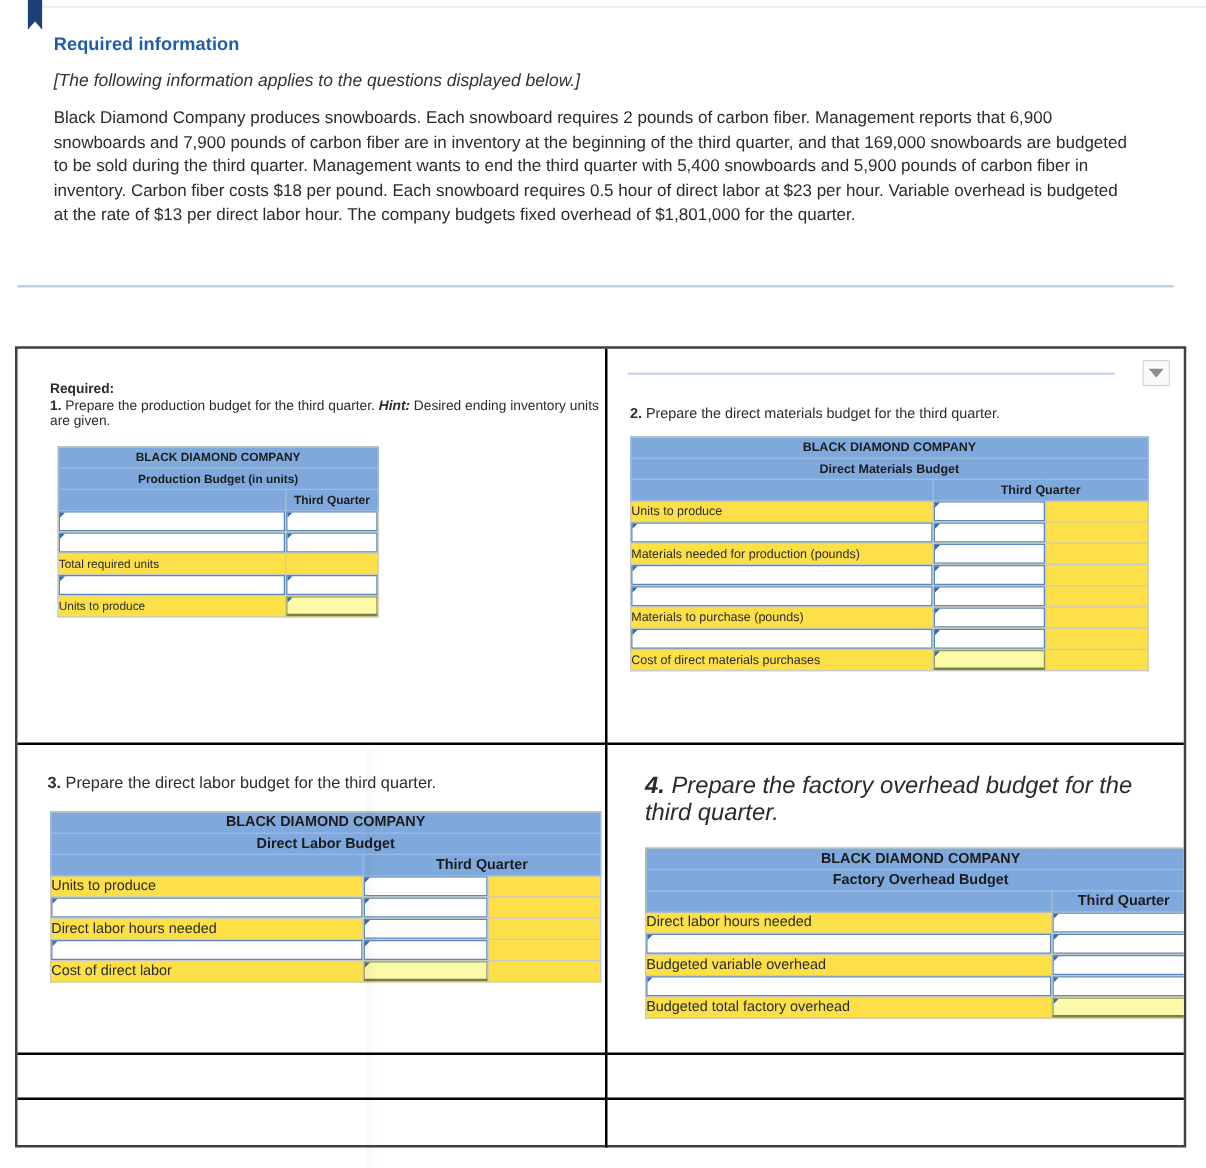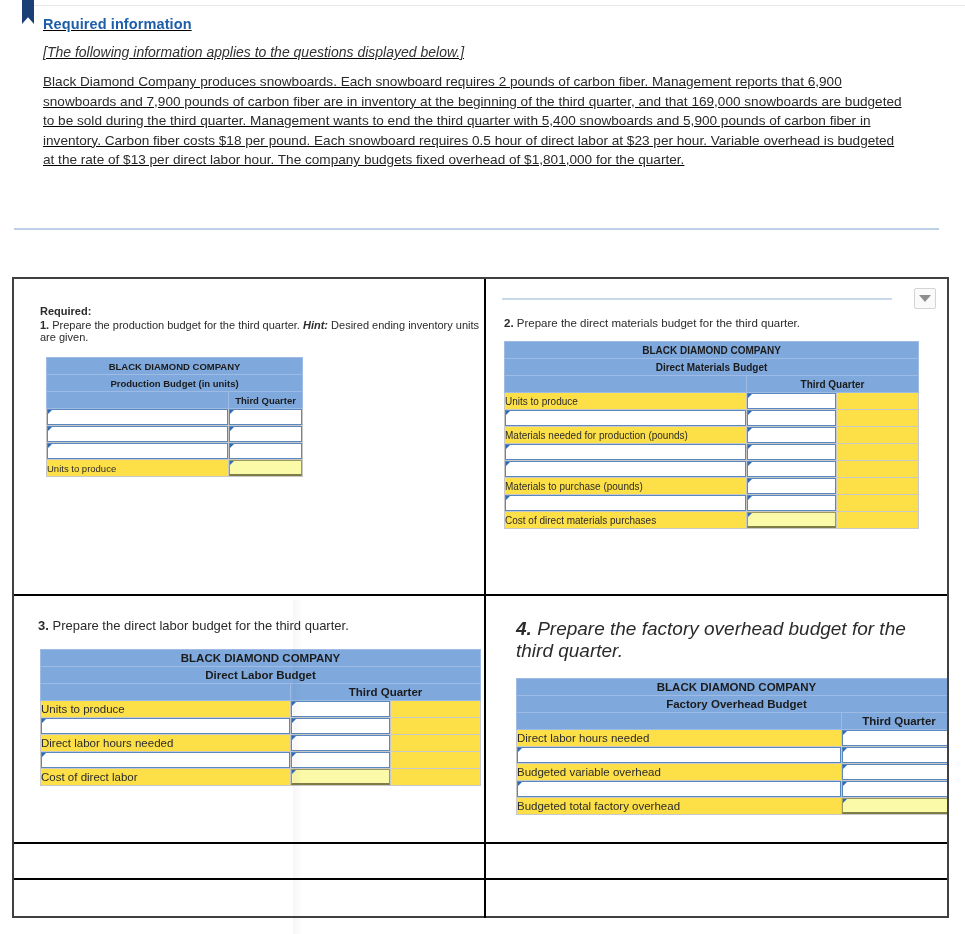--- a/index.html
+++ b/index.html
@@ -16,21 +16,21 @@
   .ribbon {
     position: absolute; left: 22px; top: 0; width: 12px; height: 24px;
     background: #1c3f77;
     clip-path: polygon(0 0, 100% 0, 100% 100%, 50% 72%, 0 100%);
   }
   .top-hairline {
     position:absolute; left: 32px; top: 5px; right: 0; height:1px; background:#e8e8e8;
   }
 
   
-  .intro { position: absolute; left: 43px; top: 16px; width: 880px; text-decoration: underline; }
+  .intro { position: absolute; left: 43px; top: 28px; width: 880px; }
   .intro-title {
     color: #1c5ea8; font-weight: bold; font-size: 14.5px; letter-spacing: .1px;
     margin-bottom: 12px;
   }
   .intro-italic {
     color: #333; font-style: italic; font-size: 14px; margin-bottom: 12px;
   }
   .intro-body {
     color: #2b2b2b; font-size: 13.6px; line-height: 19.5px; width: 862px;
   }
@@ -56,21 +56,21 @@
 
   .qtext { font-size: 12.5px; color: #2b2b2b; }
   .qtext b { font-weight: bold; }
 
   
   .p1 { padding: 26px 0 0 26px; }
   .p1 .req-label { font-weight: bold; font-size: 11px; color:#2b2b2b; }
   .p1 .req-line { font-size: 11px; color:#2b2b2b; margin-top:2px; }
   .p1 .req-line i { font-style: italic; font-weight: bold; }
 
-  .p2 { padding: 4px 0 0 16px; }
+  .p2 { padding: 12px 0 0 16px; }
   .p2 .hair {
     position:absolute; left:16px; top:19px; width:390px; height:1.5px; background:#c9d8ea;
   }
   .dd-btn {
     position:absolute; right:11px; top:9px; width:22px; height:21px;
     border:1px solid #d4d4d4; background:#fafafa; border-radius:2px;
     display:flex; align-items:center; justify-content:center;
   }
   .dd-btn .tri {
     width:0;height:0;border-left:6px solid transparent;border-right:6px solid transparent;
@@ -213,20 +213,24 @@
                   <div class="tri-mark"></div>
                   <div class="ebox"></div>
                 </div>
               </td>
               <td>
                 <div class="ecell">
                   <div class="tri-mark"></div>
                   <div class="ebox"></div>
                 </div>
               </td>
+            </tr>
+            <tr>
+              <td class="lbl">Total required units</td>
+              <td></td>
             </tr>
             <tr>
               <td>
                 <div class="ecell">
                   <div class="tri-mark"></div>
                   <div class="ebox"></div>
                 </div>
               </td>
               <td>
                 <div class="ecell">

